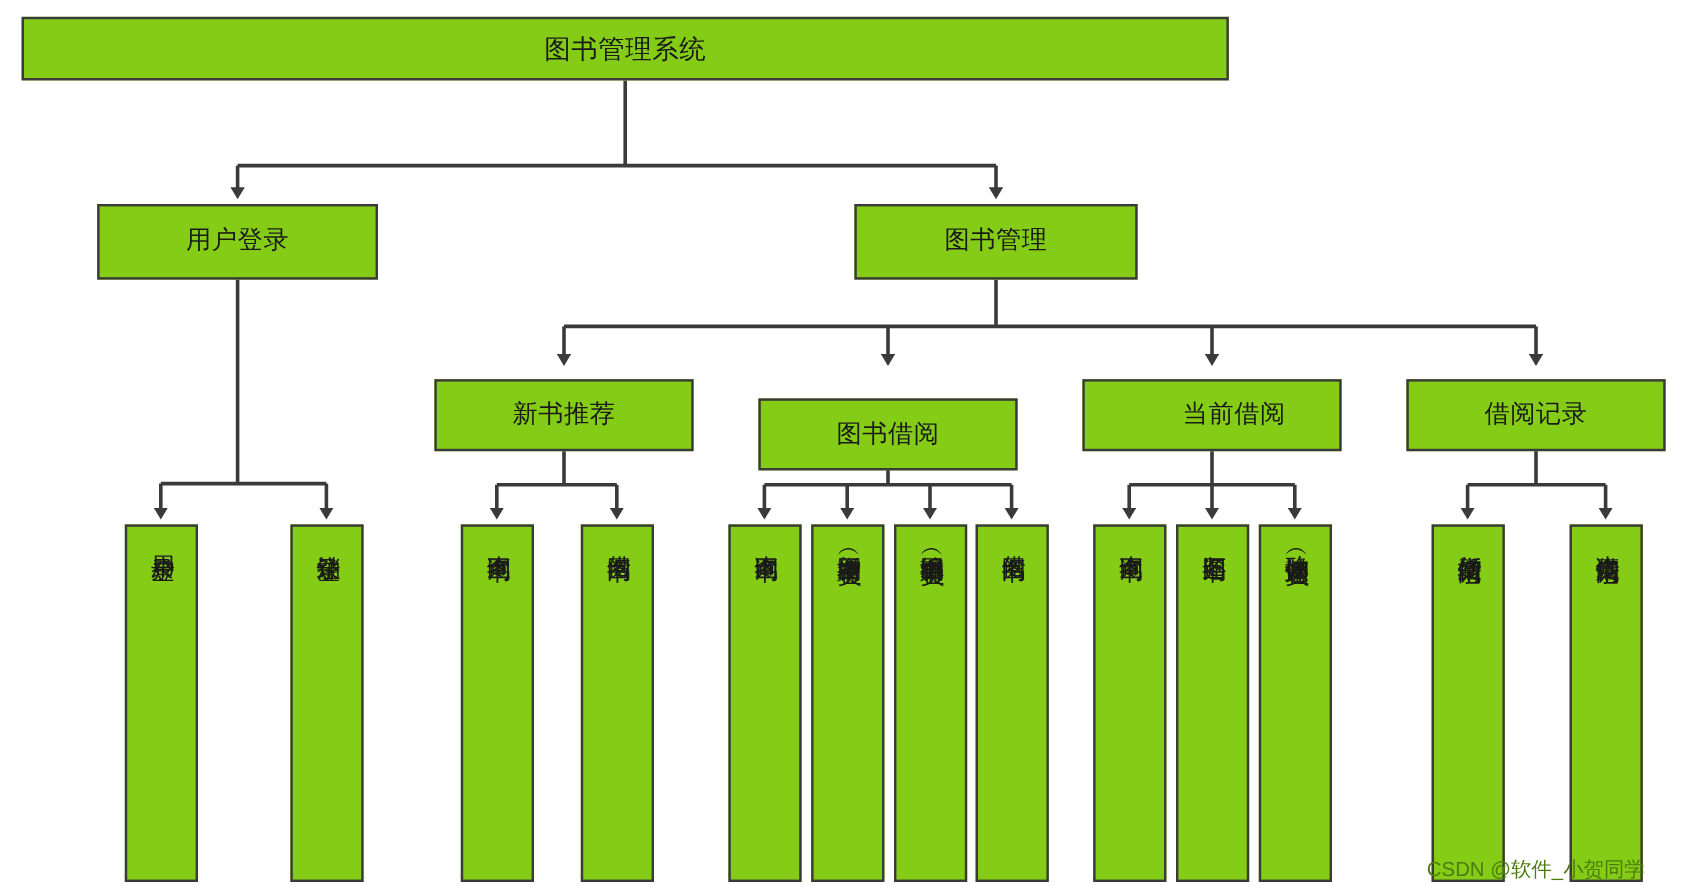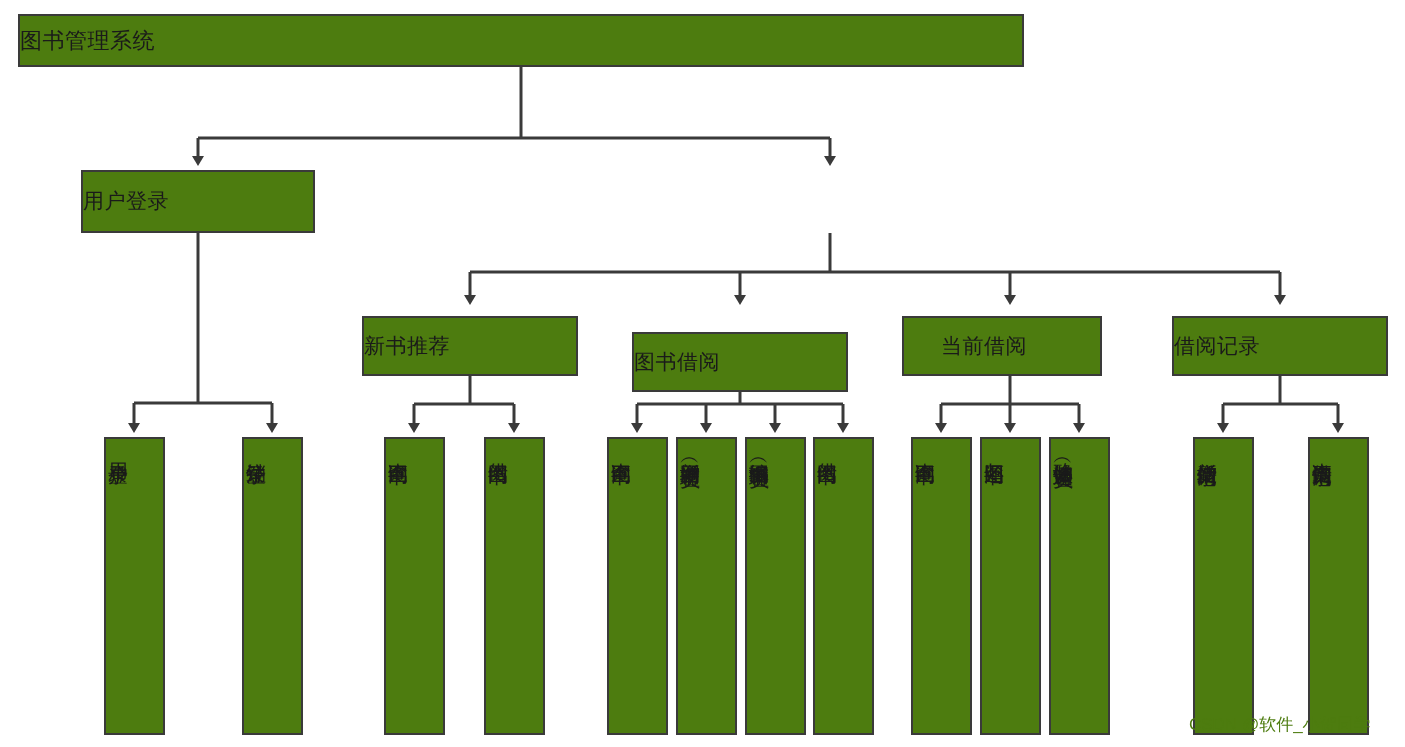--- a/index.html
+++ b/index.html
@@ -22,24 +22,25 @@
     position: absolute;
     left: 0;
     top: 0;
     width: 1405px;
     height: 747px;
     pointer-events: none;
   }
   .node {
     position: absolute;
     box-sizing: border-box;
-    background: #4d7c0f;
+    background: #84cc16;
     border: 2px solid #3a3a3a;
     display: flex;
     align-items: center;
+    justify-content: center;
     z-index: 2;
   }
   .node-label {
     font-size: 21px;
     line-height: 1.15;
     color: #1a1a1a;
     letter-spacing: 0.5px;
     white-space: nowrap;
   }
   .node.root .node-label { font-size: 22px; }
@@ -123,28 +124,31 @@
     </g>
   </svg>
 
   <div class="node root" style="left:18px; top:14px; width:1006px; height:53px;">
     <span class="node-label">图书管理系统</span>
   </div>
 
   <div class="node level2" style="left:81px; top:170px; width:234px; height:63px;">
     <span class="node-label">用户登录</span>
   </div>
+  <div class="node level2" style="left:712px; top:170px; width:236px; height:63px;">
+    <span class="node-label">图书管理</span>
+  </div>
 
   <div class="node level3" style="left:362px; top:316px; width:216px; height:60px;">
     <span class="node-label">新书推荐</span>
   </div>
   <div class="node level3" style="left:632px; top:332px; width:216px; height:60px;">
     <span class="node-label">图书借阅</span>
   </div>
-  <div class="node level3" style="left:902px; top:316px; width:200px; height:60px;padding-left:37px;">
+  <div class="node level3" style="left:902px; top:316px; width:216px; height:60px;padding-left:37px;">
     <span class="node-label">当前借阅</span>
   </div>
   <div class="node level3" style="left:1172px; top:316px; width:216px; height:60px;">
     <span class="node-label">借阅记录</span>
   </div>
 
   <div class="node leaf" style="left:104px; top:437px; width:61px; height:298px;">
     <span class="node-label">用户登录</span>
   </div>
   <div class="node leaf" style="left:242px; top:437px; width:61px; height:298px;">

